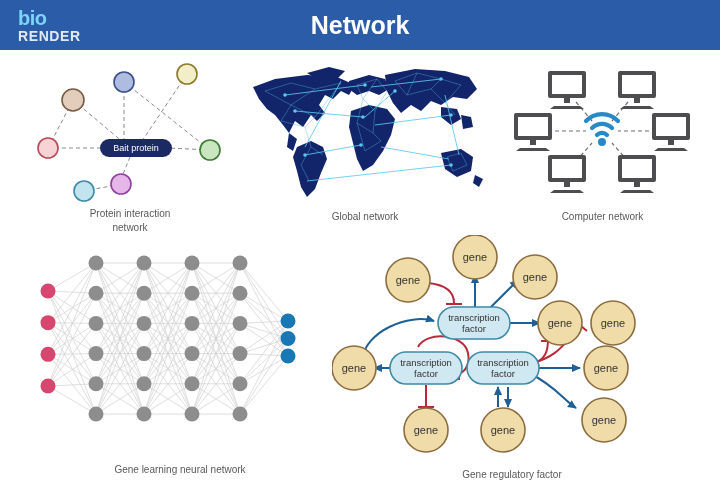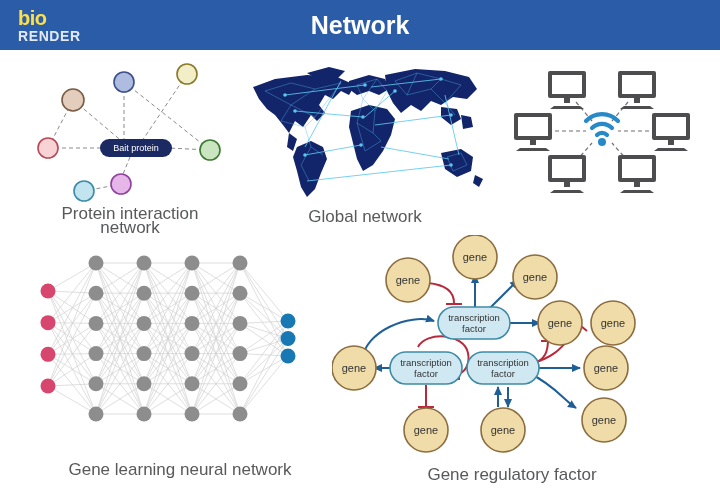--- a/index.html
+++ b/index.html
@@ -31,21 +31,21 @@
     top: 8px;
     width: 70px;
     color: #ffffff;
     line-height: 1;
   }
   .logo-bio {
     font-size: 20px;
     font-weight: bold;
     letter-spacing: -0.5px;
     display: block;
-    color: #fde047;
+    color: #7dd3fc;
   }
   .logo-render {
     font-size: 14px;
     font-weight: bold;
     letter-spacing: 0.6px;
     display: block;
     margin-top: 1px;
     color: #e2e9f4;
   }
   .header-title {
@@ -71,21 +71,21 @@
     background: #ffffff;
     border-radius: 20px;
   }
   .panel {
     position: absolute;
   }
   .caption {
     position: absolute;
     width: 100%;
     text-align: center;
-    font-size: 17px;
+    font-size: 10px;
     color: #58595b;
     line-height: 14px;
   }
   .fig { position: absolute; left: 0; top: 0; }
 
   
   #panel-protein   { left: 20px;  top: 5px;   width: 220px; height: 190px; }
   #panel-global    { left: 245px; top: 5px;   width: 240px; height: 190px; }
   #panel-computer  { left: 500px; top: 5px;   width: 205px; height: 190px; }
   #panel-neural    { left: 20px;  top: 195px; width: 320px; height: 250px; }
@@ -251,20 +251,21 @@
         <path d="M124,135 L150,135 L154,138 L120,138 Z"></path>
       </g>
 
       <g>
         <path d="M86,66 A22,22 0 0 1 118,66" stroke="#2789c8" stroke-width="4.2" fill="none" stroke-linecap="round"></path>
         <path d="M92,73 A14,14 0 0 1 112,73" stroke="#2789c8" stroke-width="4.2" fill="none" stroke-linecap="round"></path>
         <path d="M97,80 A7,7 0 0 1 107,80" stroke="#2789c8" stroke-width="4.2" fill="none" stroke-linecap="round"></path>
         <circle cx="102" cy="87" r="4" fill="#2789c8"></circle>
       </g>
     </svg>
+    <div class="caption" id="cap-computer">Computer network</div>
   </div>
 
   <div class="panel" id="panel-neural">
     <svg class="fig" width="320" height="215" viewBox="0 0 320 215">
       <g id="nn-edges" stroke="#c9c9c9" stroke-width="0.7" fill="none" opacity="0.85">
           <line x1="28" y1="46" x2="76" y2="18"></line>
           <line x1="28" y1="46" x2="76" y2="48.2"></line>
           <line x1="28" y1="46" x2="76" y2="78.4"></line>
           <line x1="28" y1="46" x2="76" y2="108.6"></line>
           <line x1="28" y1="46" x2="76" y2="138.8"></line>

